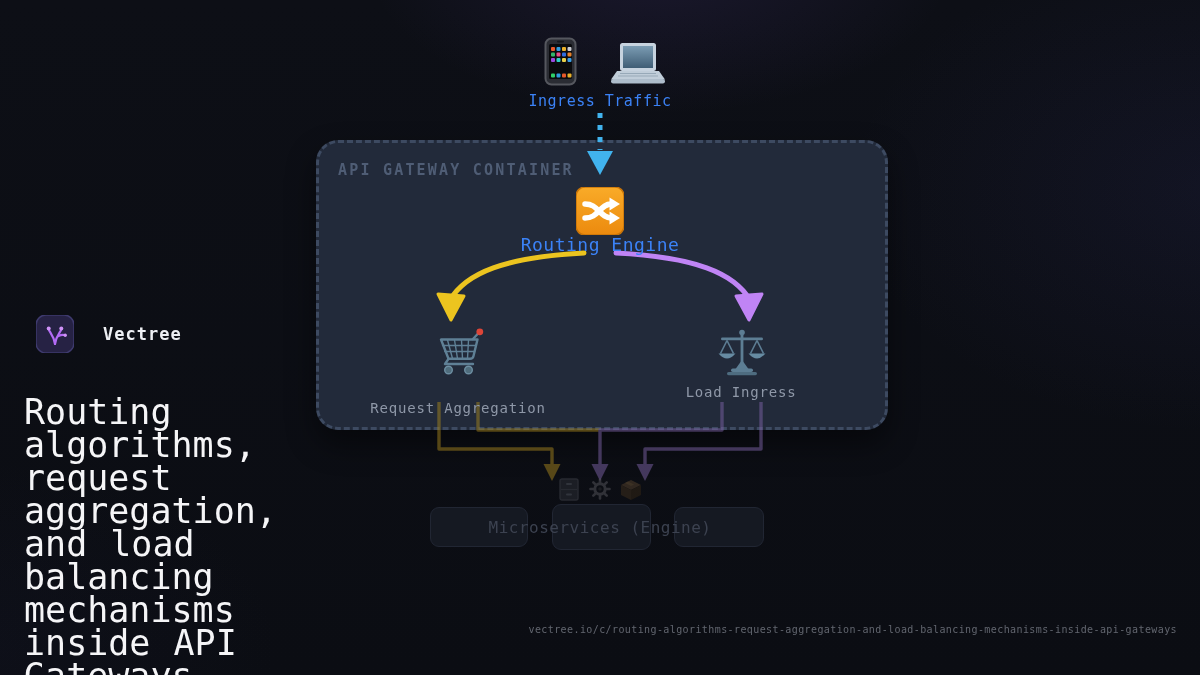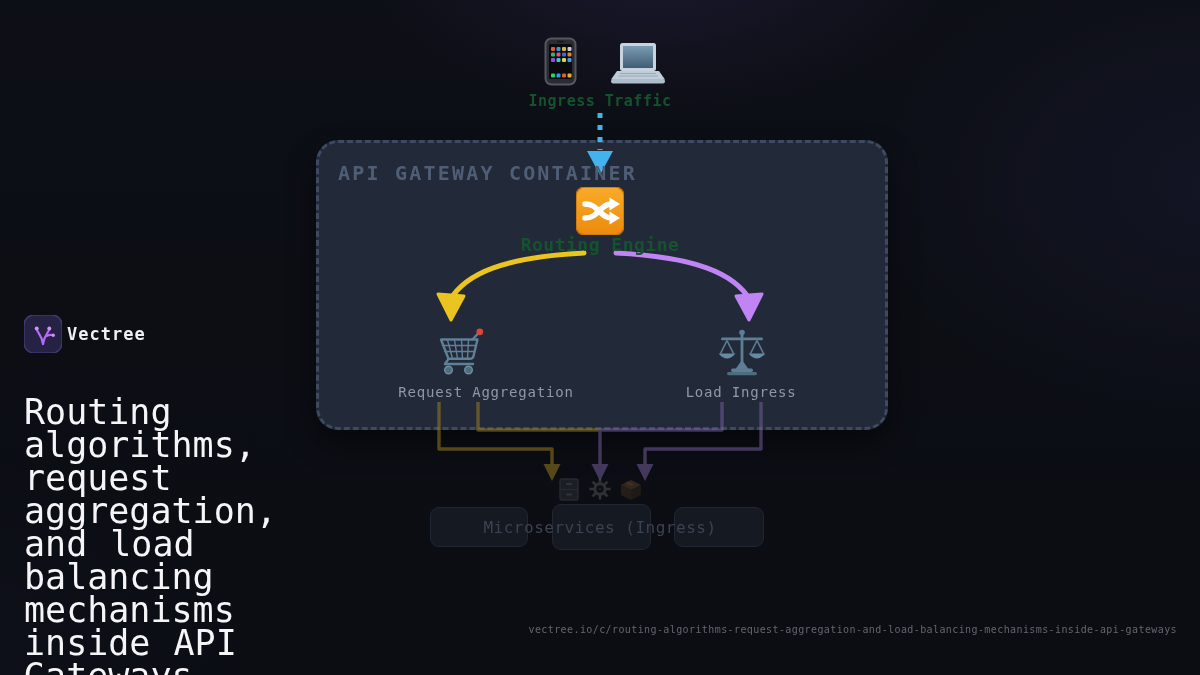--- a/index.html
+++ b/index.html
@@ -8,41 +8,41 @@
     font-family:"DejaVu Sans Mono","Liberation Mono",monospace;
     background:
       radial-gradient(420px 220px at 55% -40px, rgba(98,72,168,0.16), transparent 70%),
       radial-gradient(520px 340px at 102% 28%, rgba(58,58,128,0.14), transparent 72%),
       radial-gradient(420px 260px at -2% 96%, rgba(40,40,80,0.10), transparent 72%),
       linear-gradient(180deg,#0d0f16 0%,#0b0d13 100%);
     color:#e9eaec;
   }
   .abs{position:absolute;}
   
-  .brand-row{left:24px;top:315px;display:flex;align-items:center;gap:5px;z-index:6;}
+  .brand-row{left:36px;top:315px;display:flex;align-items:center;gap:29px;z-index:6;}
   .brand-name{font-size:17px;font-weight:bold;color:#edeff3;letter-spacing:1px;}
   .headline{
     left:24px;top:352px;width:300px;z-index:6;
     font-size:35px;line-height:33px;font-weight:normal;color:#f5f5f7;
     word-spacing:2px;
     margin-top:44px;
   }
   
   .gateway-container{
     left:316px;top:140px;width:566px;height:284px;z-index:1;
     background:#222a3a;border:3px dashed #3d4a61;border-radius:22px;
     box-shadow:0 14px 30px rgba(0,0,0,0.45);
   }
   .container-title{
     left:338px;top:161px;z-index:4;
-    font-size:20px;font-weight:bold;letter-spacing:2.2px;color:#4f5d75;white-space:nowrap;
+    font-size:15px;font-weight:bold;letter-spacing:2.2px;color:#4f5d75;white-space:nowrap;
   }
   .node-label{
     z-index:5;transform:translateX(-50%);white-space:nowrap;
-    font-size:14px;font-weight:bold;color:#14532d;letter-spacing:0.5px;
+    font-size:14px;font-weight:normal;color:#3b82f6;letter-spacing:0.5px;
   }
   .sub-label{
     z-index:5;transform:translateX(-50%);white-space:nowrap;
     font-size:14px;color:#8f98a8;letter-spacing:0.8px;
   }
   .overlay-svg{left:0;top:0;z-index:3;pointer-events:none;}
   .icon{z-index:4;}
   .faded{opacity:0.5;}
   .egress-box{
     background:#151922;border:1px solid #212633;border-radius:9px;z-index:2;
@@ -148,21 +148,21 @@
       <line x1="37.5" y1="13" x2="36.5" y2="31.5"></line>
       <line x1="11.5" y1="18.5" x2="45" y2="18.5"></line>
       <line x1="13.8" y1="24.5" x2="43.6" y2="24.5"></line>
     </g>
     <path d="M17.5 31.8 L14 37 H42"></path>
   </g>
   <circle cx="17.5" cy="43" r="3.8" fill="#506d7d" stroke="#6d8ea2" stroke-width="1.4"></circle>
   <circle cx="37.5" cy="43" r="3.8" fill="#506d7d" stroke="#6d8ea2" stroke-width="1.4"></circle>
   <circle cx="48.8" cy="4.8" r="3.4" fill="#dd4538"></circle>
 </svg>
-<div class="abs sub-label" style="left:458px;top:384px;margin-left:28px;">Request Aggregation</div>
+<div class="abs sub-label" style="left:458px;top:400px;">Request Aggregation</div>
 
 <svg class="abs icon" style="left:716px;top:328px;" width="52" height="48" viewBox="0 0 52 48">
   <g fill="#5d7e94">
     <circle cx="26" cy="4.5" r="2.8"></circle>
     <rect x="24.6" y="6" width="2.8" height="30" rx="1.2"></rect>
     <rect x="5" y="9.5" width="42" height="2.8" rx="1.4"></rect>
   </g>
   <g stroke="#5d7e94" stroke-width="1.6" fill="none">
     <path d="M11 12.5 L4.5 25.5 M11 12.5 L17.5 25.5"></path>
     <path d="M41 12.5 L34.5 25.5 M41 12.5 L47.5 25.5"></path>
@@ -230,15 +230,15 @@
 <svg class="abs icon faded" style="left:620px;top:479px;" width="22" height="22" viewBox="0 0 22 22">
   <polygon points="11,1 21,6 11,11 1,6" fill="#57422c"></polygon>
   <polygon points="1,6 11,11 11,21 1,16" fill="#3f2f1c"></polygon>
   <polygon points="21,6 11,11 11,21 21,16" fill="#342614"></polygon>
   <polygon points="8,2.5 14,5.5 11,7 5,4" fill="#6e5636"></polygon>
 </svg>
 
 <div class="abs egress-box" style="left:430px;top:507px;width:96px;height:38px;"></div>
 <div class="abs egress-box" style="left:552px;top:504px;width:97px;height:44px;"></div>
 <div class="abs egress-box" style="left:674px;top:507px;width:88px;height:38px;"></div>
-<div class="abs egress-label">Microservices (Ingress)</div>
+<div class="abs egress-label">Microservices (Engine)</div>
 
 <div class="abs footer-url">vectree.io/c/routing-algorithms-request-aggregation-and-load-balancing-mechanisms-inside-api-gateways</div>
 
 </body></html>

